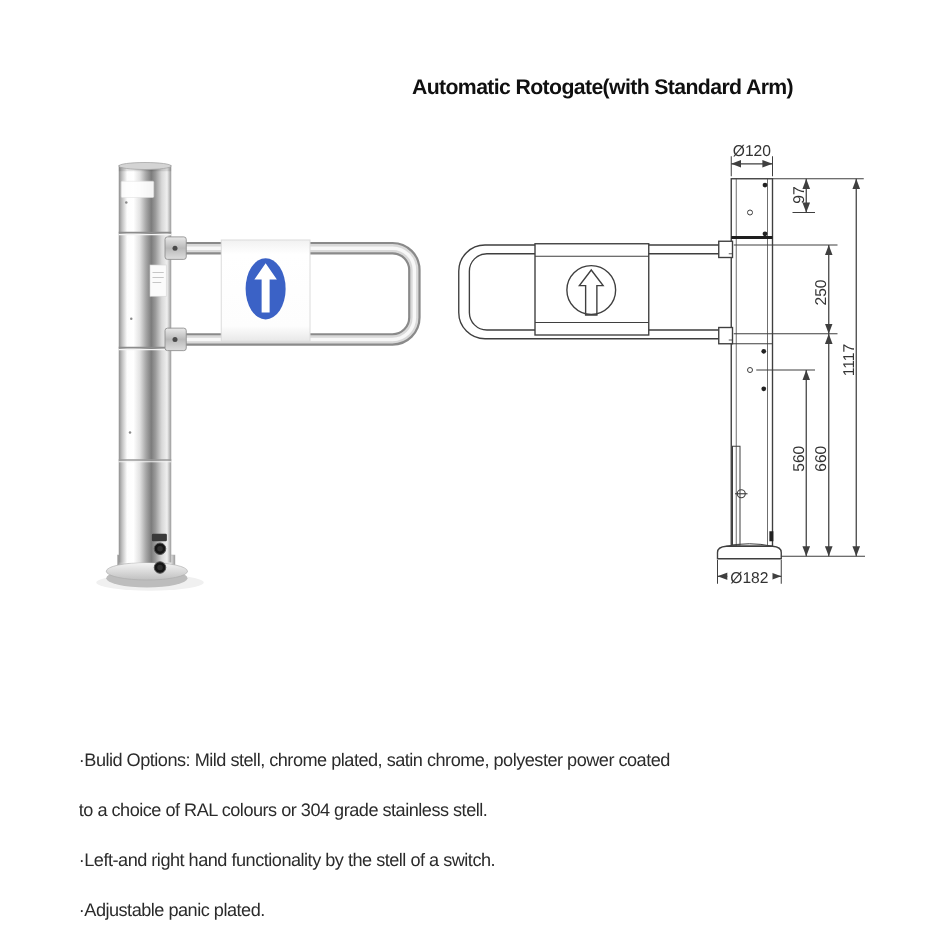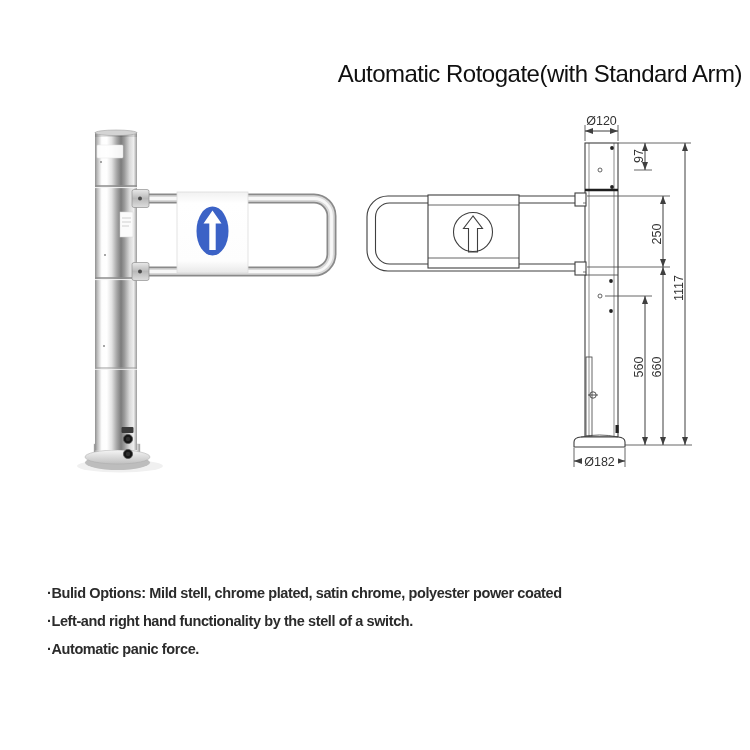--- a/index.html
+++ b/index.html
@@ -2,30 +2,30 @@
 <html><head>
 <meta charset="utf-8">
 <style>
   html,body { margin:0; padding:0; background:#ffffff; }
   .page {
     position:relative; width:750px; height:750px; background:#ffffff;
     overflow:hidden; font-family:"Liberation Sans", sans-serif;
   }
   .title {
     position:absolute; left:222px; top:60px; width:520px; margin:0;
-    text-align:right; font-size:24px; font-weight:400; color:#101010;
+    text-align:center; font-size:17px; font-weight:700; color:#101010;
     letter-spacing:-0.5px; white-space:nowrap;
   }
   .photo-svg { position:absolute; left:60px; top:100px; }
   .drawing-svg { position:absolute; left:355px; top:105px; }
   .features {
     position:absolute; left:47px; top:581px; color:#2b2b2b;
     font-size:14.5px; letter-spacing:-0.4px;
   }
-  .features p { margin:0; line-height:24px; white-space:nowrap;font-weight:bold; }
+  .features p { margin:16px; line-height:24px; white-space:nowrap; }
   .features p.gap { margin-top:4px; }
   .dimtxt { font-family:"Liberation Sans", sans-serif; font-size:12.5px; fill:#333333; }
 </style>
 </head>
 <body>
 
 <div class="page">
 
   <h1 class="title">Automatic Rotogate(with Standard Arm)</h1>
 
@@ -211,17 +211,18 @@
       <text class="dimtxt" transform="translate(328,183) rotate(-90)" text-anchor="middle">1117</text>
       <text class="dimtxt" transform="translate(288,262) rotate(-90)" text-anchor="middle">560</text>
       <text class="dimtxt" transform="translate(306,262) rotate(-90)" text-anchor="middle">660</text>
       <rect x="227" y="348" width="36" height="15" fill="#ffffff"></rect>
       <text class="dimtxt" x="244.5" y="361" text-anchor="middle">Ø182</text>
     </g>
   </svg>
 
   <div class="features">
     <p>·Bulid Options: Mild stell, chrome plated, satin chrome, polyester power coated</p>
+    <p>to a choice of RAL colours or 304 grade stainless stell.</p>
     <p class="gap">·Left-and right hand functionality by the stell of a switch.</p>
-    <p class="gap">·Automatic panic force.</p>
+    <p class="gap">·Adjustable panic plated.</p>
   </div>
 
 </div>
 
 </body></html>

